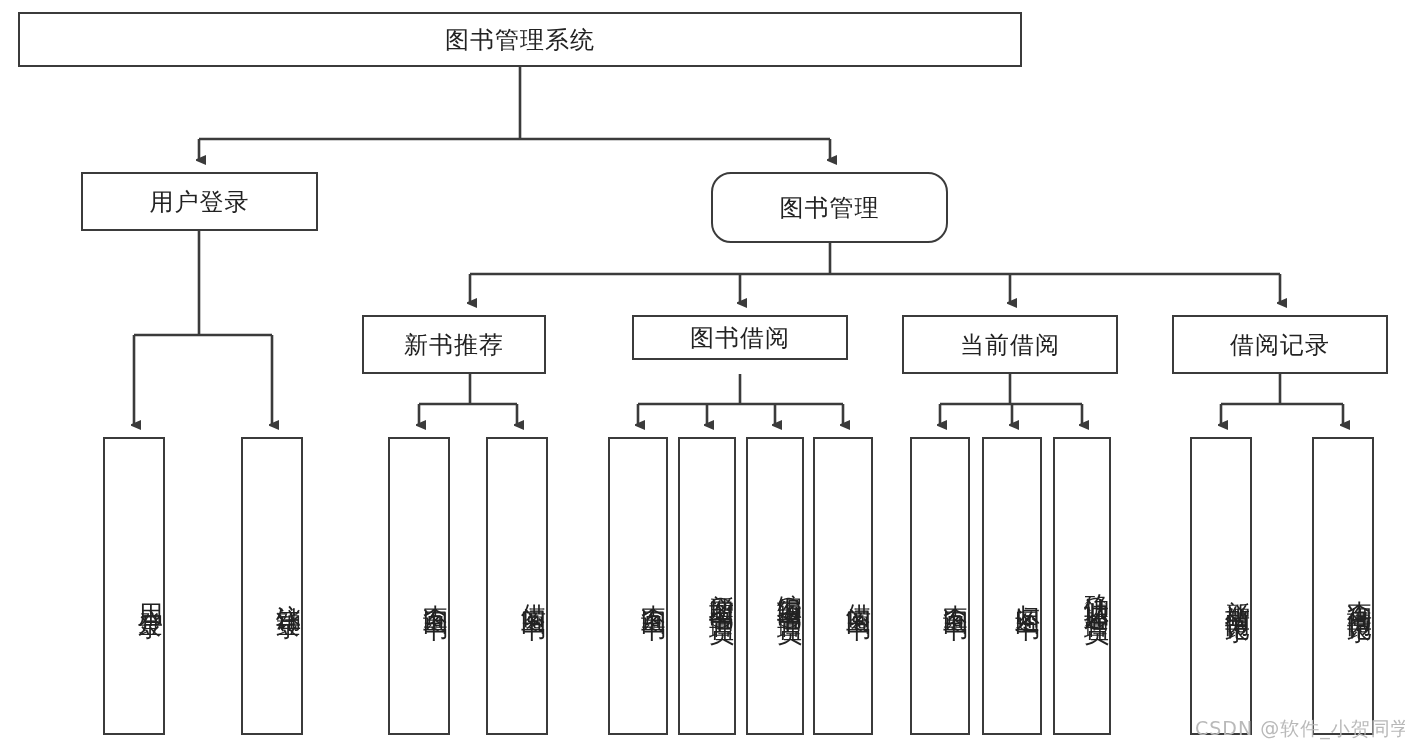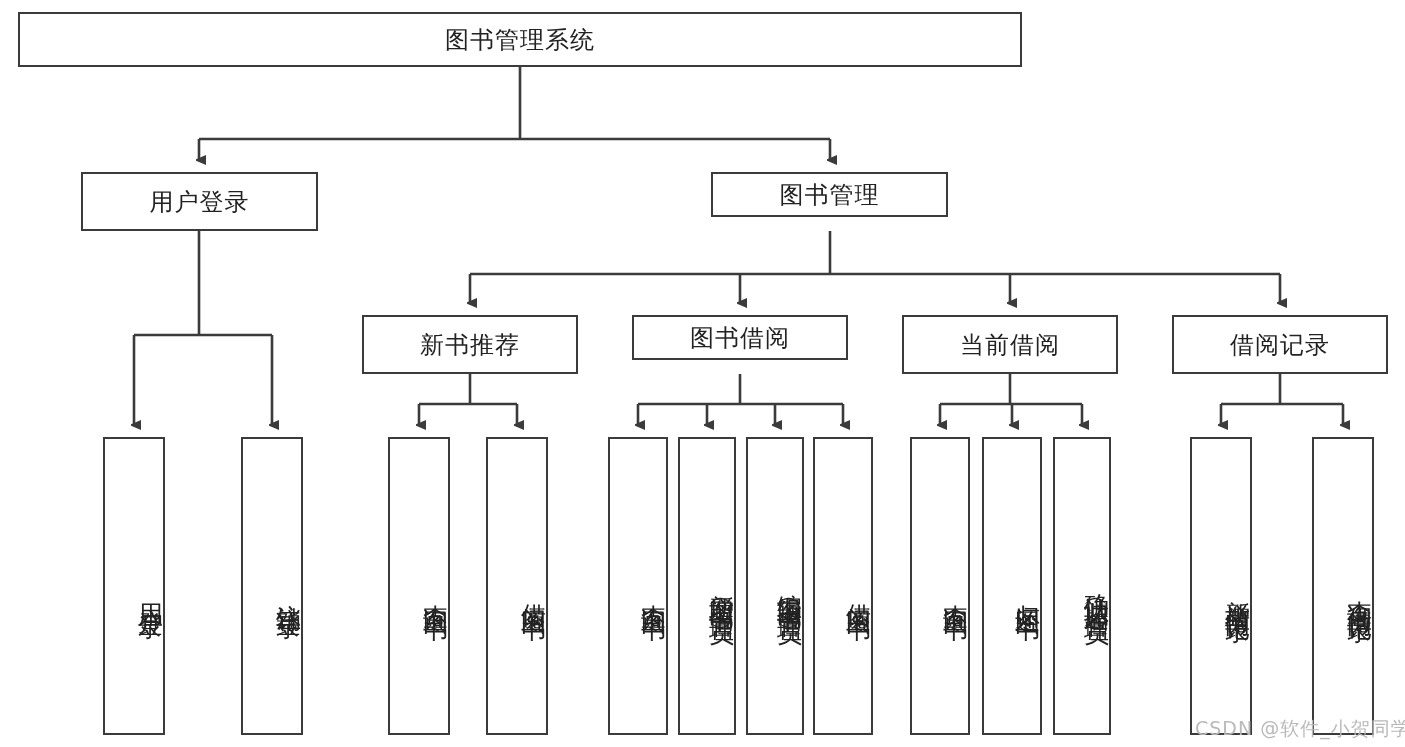--- a/index.html
+++ b/index.html
@@ -120,25 +120,25 @@
     </g>
   </svg>
 
   <div class="node horiz" style="left:18px; top:12px; width:1004px; height:55px;">
     <span>图书管理系统</span>
   </div>
 
   <div class="node horiz" style="left:81px; top:172px; width:237px; height:59px;">
     <span>用户登录</span>
   </div>
-  <div class="node horiz" style="left:711px; top:172px; width:237px; height:45px;">
+  <div class="node horiz" style="left:711px; top:172px; width:237px; height:71px;border-radius:20px;">
     <span>图书管理</span>
   </div>
 
-  <div class="node horiz" style="left:362px; top:315px; width:216px; height:59px;">
+  <div class="node horiz" style="left:362px; top:315px; width:184px; height:59px;">
     <span>新书推荐</span>
   </div>
   <div class="node horiz" style="left:632px; top:315px; width:216px; height:45px;">
     <span>图书借阅</span>
   </div>
   <div class="node horiz" style="left:902px; top:315px; width:216px; height:59px;justify-content:center;">
     <span>当前借阅</span>
   </div>
   <div class="node horiz" style="left:1172px; top:315px; width:216px; height:59px;">
     <span>借阅记录</span>

